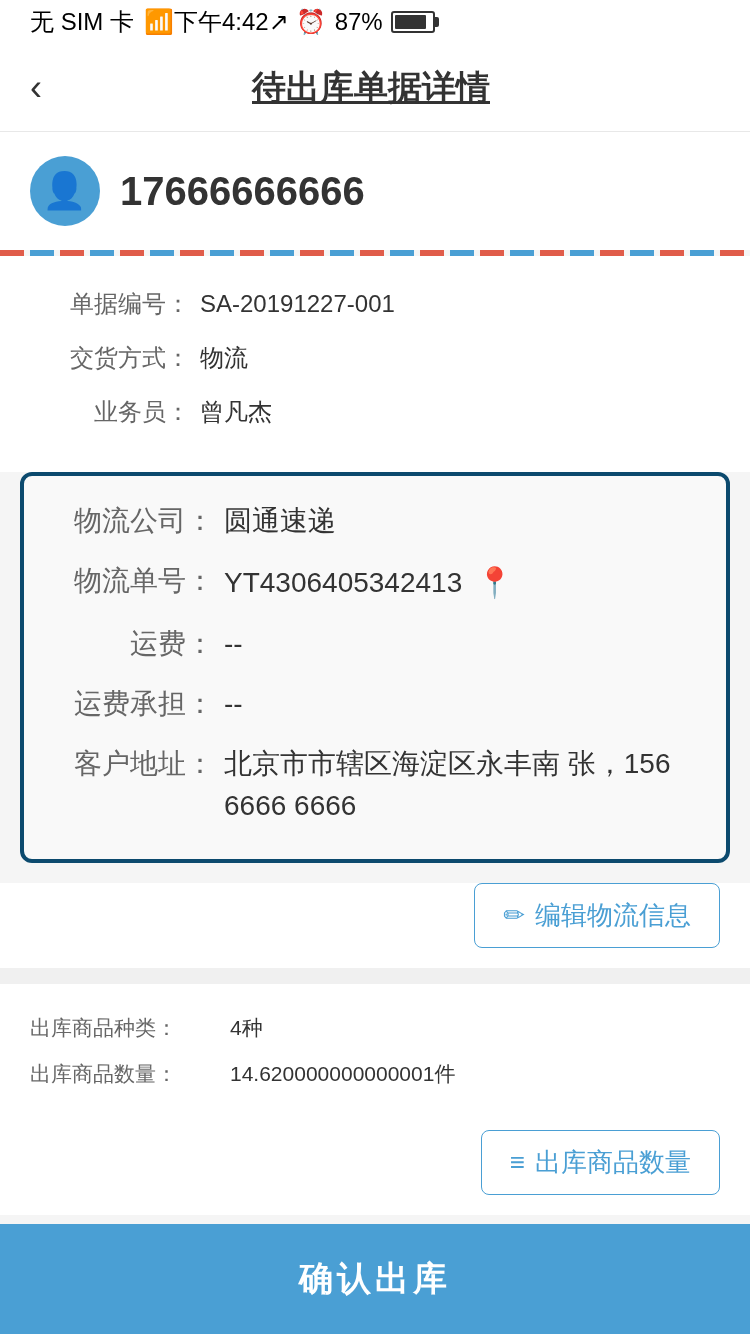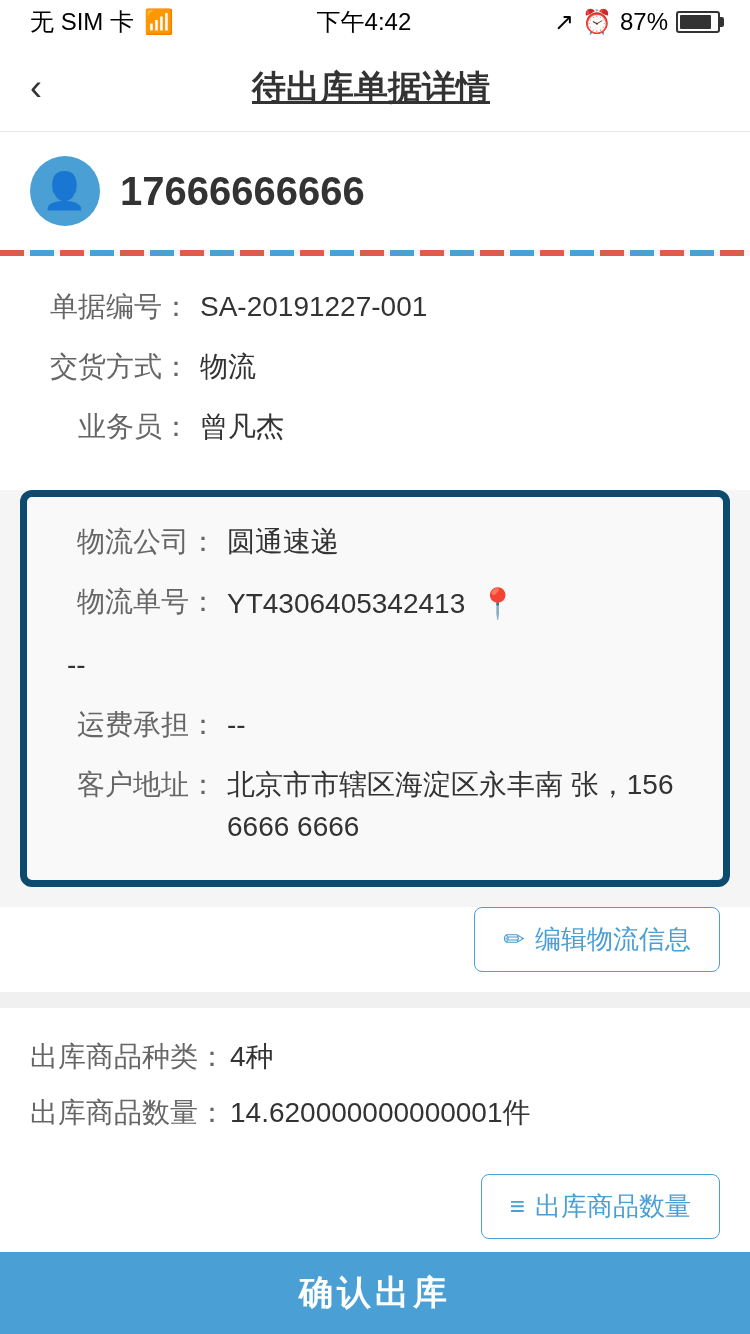--- a/index.html
+++ b/index.html
@@ -9,21 +9,21 @@
       background: #f5f5f5;
       width: 750px;
       min-height: 1334px;
       overflow-x: hidden;
       font-size: 28px;
     }
 
     
     .status-bar {
       display: flex;
-      justify-content: space-between;
+      justify-content: flex-start;
       align-items: center;
       background: #fff;
       padding: 0 30px;
       height: 44px;
       font-size: 24px;
       font-weight: 500;
     }
     .status-left { display: flex; align-items: center; gap: 10px; }
     .status-right { display: flex; align-items: center; gap: 8px; font-size: 24px; }
     .battery {
@@ -103,42 +103,42 @@
 
     
     .info-section {
       background: #fff;
       padding: 30px 30px 24px;
     }
     .info-row {
       display: flex;
       align-items: flex-start;
       margin-bottom: 18px;
-      font-size: 28px;
+      font-size: 24px;
       line-height: 1.5;
     }
     .info-label {
       color: #666;
       white-space: nowrap;
       min-width: 160px;
       text-align: right;
     }
     .info-value {
       color: #333;
       flex: 1;
       padding-left: 10px;
     }
 
     
     .logistics-card {
       background: #f9f9f9;
       border-radius: 12px;
       margin: 0 20px 20px;
       padding: 24px 30px;
-      border: 7px solid #0c4a6e;
+      border: 4px solid #0c4a6e;
     }
     .logistics-row {
       display: flex;
       align-items: flex-start;
       margin-bottom: 18px;
       font-size: 28px;
       line-height: 1.5;
     }
     .logistics-row:last-child { margin-bottom: 8px; }
     .logistics-label {
@@ -189,21 +189,21 @@
 
     
     .products-section {
       background: #fff;
       padding: 30px 30px 24px;
     }
     .products-row {
       display: flex;
       align-items: center;
       margin-bottom: 18px;
-      font-size: 28px;
+      font-size: 21px;
     }
     .products-label {
       color: #666;
       min-width: 200px;
     }
     .products-value {
       color: #333;
     }
 
     
@@ -233,21 +233,21 @@
       min-height: 140px;
     }
 
     
     .confirm-btn-bar {
       position: fixed;
       bottom: 0;
       left: 0;
       width: 750px;
       background: #4a9fd4;
-      height: 82px;
+      height: 110px;
       display: flex;
       align-items: center;
       justify-content: center;
       cursor: pointer;
     }
     .confirm-btn-label {
       color: #fff;
       font-size: 34px;
       font-weight: 600;
       letter-spacing: 4px;
@@ -317,20 +317,21 @@
       <span class="logistics-value">圆通速递</span>
     </div>
     <div class="logistics-row">
       <span class="logistics-label">物流单号：</span>
       <span class="logistics-value">
         <span>YT4306405342413</span>
         <span class="location-icon">📍</span>
       </span>
     </div>
     <div class="logistics-row">
+      <span class="logistics-label">运费：</span>
       <span class="logistics-value">--</span>
     </div>
     <div class="logistics-row">
       <span class="logistics-label">运费承担：</span>
       <span class="logistics-value">--</span>
     </div>
     <div class="logistics-row">
       <span class="logistics-label">客户地址：</span>
       <span class="logistics-value">北京市市辖区海淀区永丰南  张，156 6666 6666</span>
     </div>

